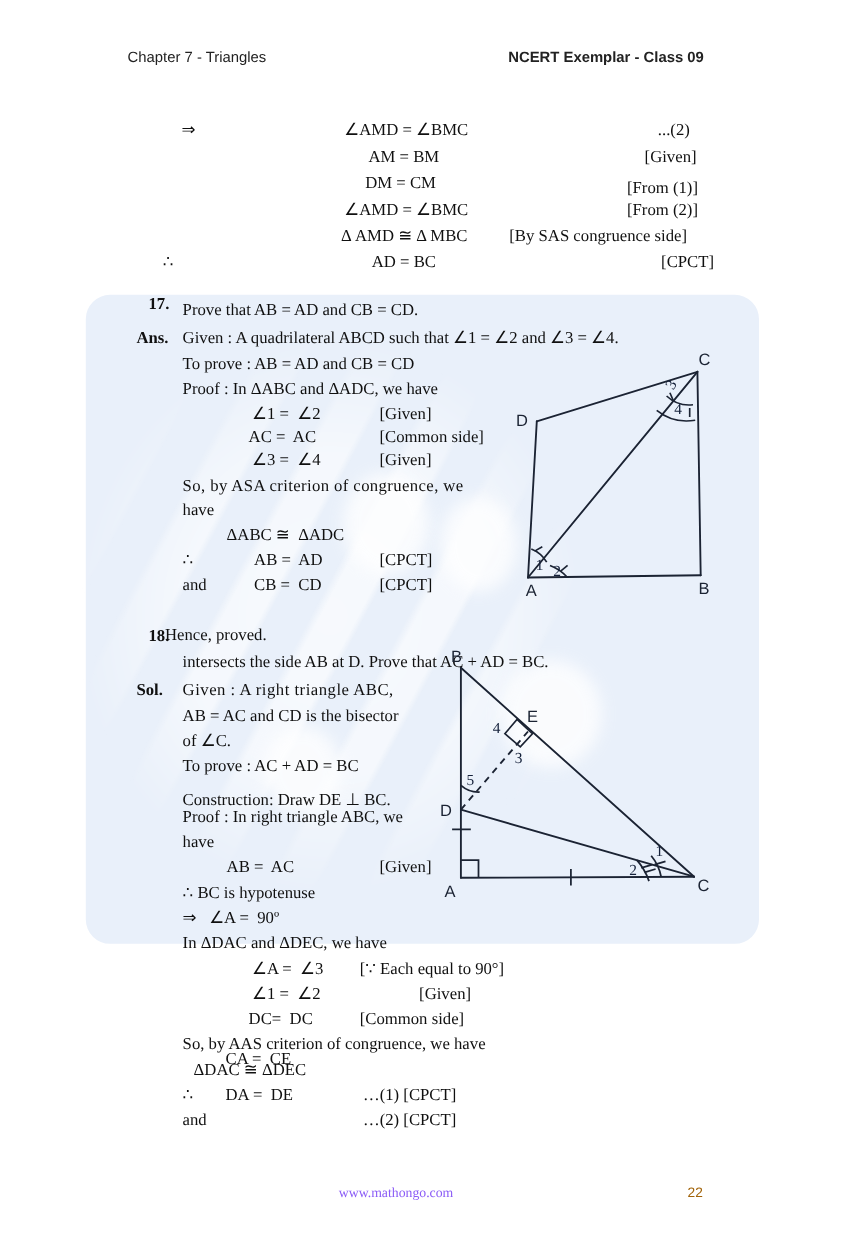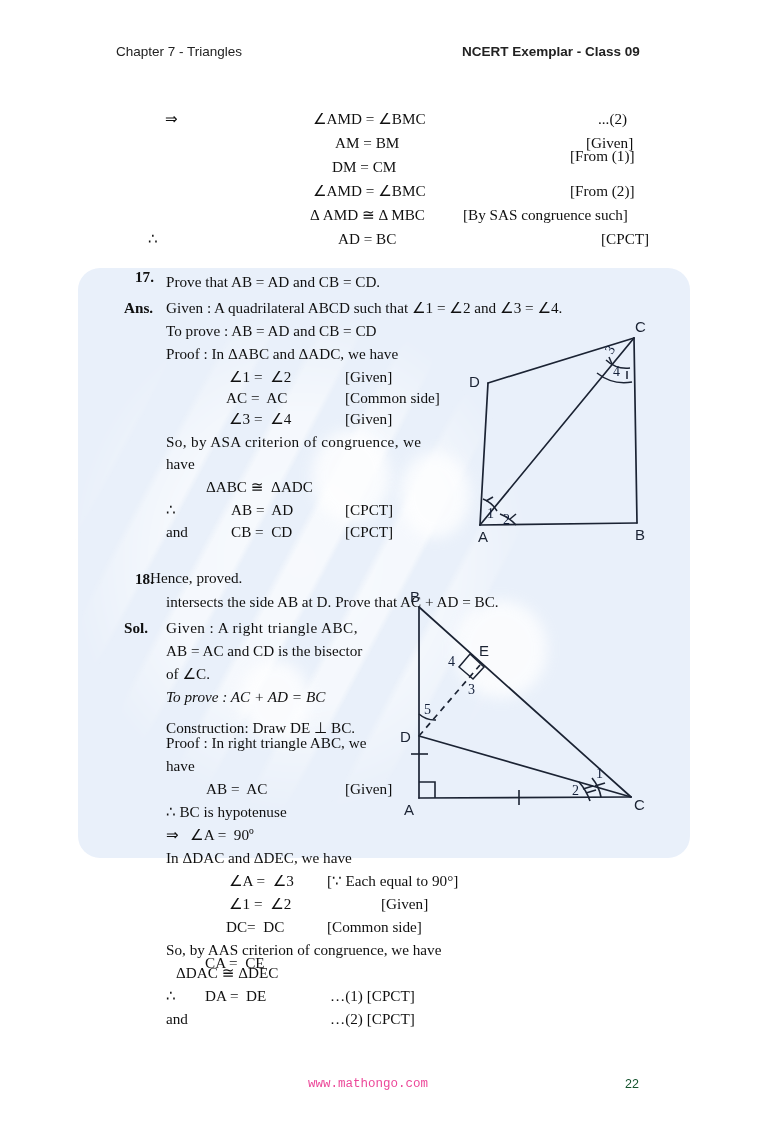--- a/index.html
+++ b/index.html
@@ -36,22 +36,22 @@
   .hl{position:absolute;left:78px;top:268px;width:612px;height:590px;
       background:#e9f0fa;border-radius:22px;z-index:1;}
 
   
   .layer{position:absolute;inset:0;z-index:5;}
   .ln{position:absolute;white-space:pre;font-size:15.2px;line-height:1;font-family:"Liberation Serif",serif;}
   .b{font-weight:bold;}
 
   
   .ftr{position:absolute;left:0;top:1077px;width:768px;z-index:6;}
-  .ftr .u{position:absolute;left:308px;top:0;font-family:Liberation Mono, monospace;font-size:12.5px;color:#ec4899;}
-  .ftr .p{position:absolute;left:625px;top:0;font-family:"Liberation Sans",sans-serif;font-size:12.5px;color:#14532d;}
+  .ftr .u{position:absolute;left:308px;top:0;font-family:Liberation Serif, serif;font-size:12.5px;color:#8b5cf6;}
+  .ftr .p{position:absolute;left:625px;top:0;font-family:"Liberation Sans",sans-serif;font-size:12.5px;color:#a16207;}
 
   svg{position:absolute;z-index:5;}
   svg text{font-family:"Liberation Sans",sans-serif;font-size:15px;fill:#1b2333;}
   .lbl-i{font-family:"Liberation Serif",serif;font-size:14px;fill:#14203a;}
 </style>
 </head>
 <body>
 
 <div class="page">
 
@@ -71,27 +71,27 @@
   <div class="layer">
 
     <span class="ln" style="left:165px;top:111px;">⇒</span>
     <span class="ln" style="left:313px;top:111px;">∠AMD = ∠BMC</span>
     <span class="ln" style="left:598px;top:111px;">...(2)</span>
 
     <span class="ln" style="left:335px;top:135px;">AM = BM</span>
     <span class="ln" style="left:586px;top:135px;">[Given]</span>
 
     <span class="ln" style="left:332px;top:159px;">DM = CM</span>
-    <span class="ln" style="left:570px;top:148px;">[From (1)]</span>
+    <span class="ln" style="left:570px;top:163px;">[From (1)]</span>
 
     <span class="ln" style="left:313px;top:183px;">∠AMD = ∠BMC</span>
     <span class="ln" style="left:570px;top:183px;">[From (2)]</span>
 
     <span class="ln" style="left:310px;top:207px;">Δ AMD ≅ Δ MBC</span>
-    <span class="ln" style="left:463px;top:207px;">[By SAS congruence such]</span>
+    <span class="ln" style="left:463px;top:207px;">[By SAS congruence side]</span>
 
     <span class="ln" style="left:148px;top:231px;">∴</span>
     <span class="ln" style="left:338px;top:231px;">AD = BC</span>
     <span class="ln" style="left:601px;top:231px;">[CPCT]</span>
 
     <span class="ln b" style="left:135px;top:251px;margin-top:18px;">17.</span>
     <span class="ln" style="left:166px;top:274px;">Prove that AB = AD and CB = CD.</span>
 
     <span class="ln b" style="left:124px;top:300px;">Ans.</span>
     <span class="ln" style="left:166px;top:300px;">Given : A quadrilateral ABCD such that ∠1 = ∠2 and ∠3 = ∠4.</span>
@@ -123,21 +123,21 @@
     <span class="ln" style="left:150px;top:546px;margin-top:24px;">Hence, proved.</span>
 
     <span class="ln b" style="left:135px;top:571px;">18.</span>
     <span class="ln" style="left:166px;top:594px;">intersects the side AB at D. Prove that AC + AD = BC.</span>
 
     <span class="ln b" style="left:124px;top:620px;">Sol.</span>
     <span class="ln" style="left:166px;top:620px;letter-spacing:.45px;">Given : A right triangle ABC,</span>
     <span class="ln" style="left:166px;top:643px;">AB = AC and CD is the bisector</span>
     <span class="ln" style="left:166px;top:666px;">of ∠C.</span>
 
-    <span class="ln" style="left:166px;top:689px;font-style:italic;">To prove : AC + AD = BC</span>
+    <span class="ln" style="left:166px;top:689px;">To prove : AC + AD = BC</span>
     <span class="ln" style="left:166px;top:720px;">Construction: Draw DE ⊥ BC.</span>
     <span class="ln" style="left:166px;top:735px;">Proof : In right triangle ABC, we</span>
     <span class="ln" style="left:166px;top:758px;">have</span>
 
     <span class="ln" style="left:206px;top:781px;">AB =  AC</span>
     <span class="ln" style="left:345px;top:781px;">[Given]</span>
 
     <span class="ln" style="left:166px;top:804px;">∴ BC is hypotenuse</span>
     <span class="ln" style="left:166px;top:827px;">⇒   ∠A =  90º</span>
     <span class="ln" style="left:166px;top:850px;">In ΔDAC and ΔDEC, we have</span>

